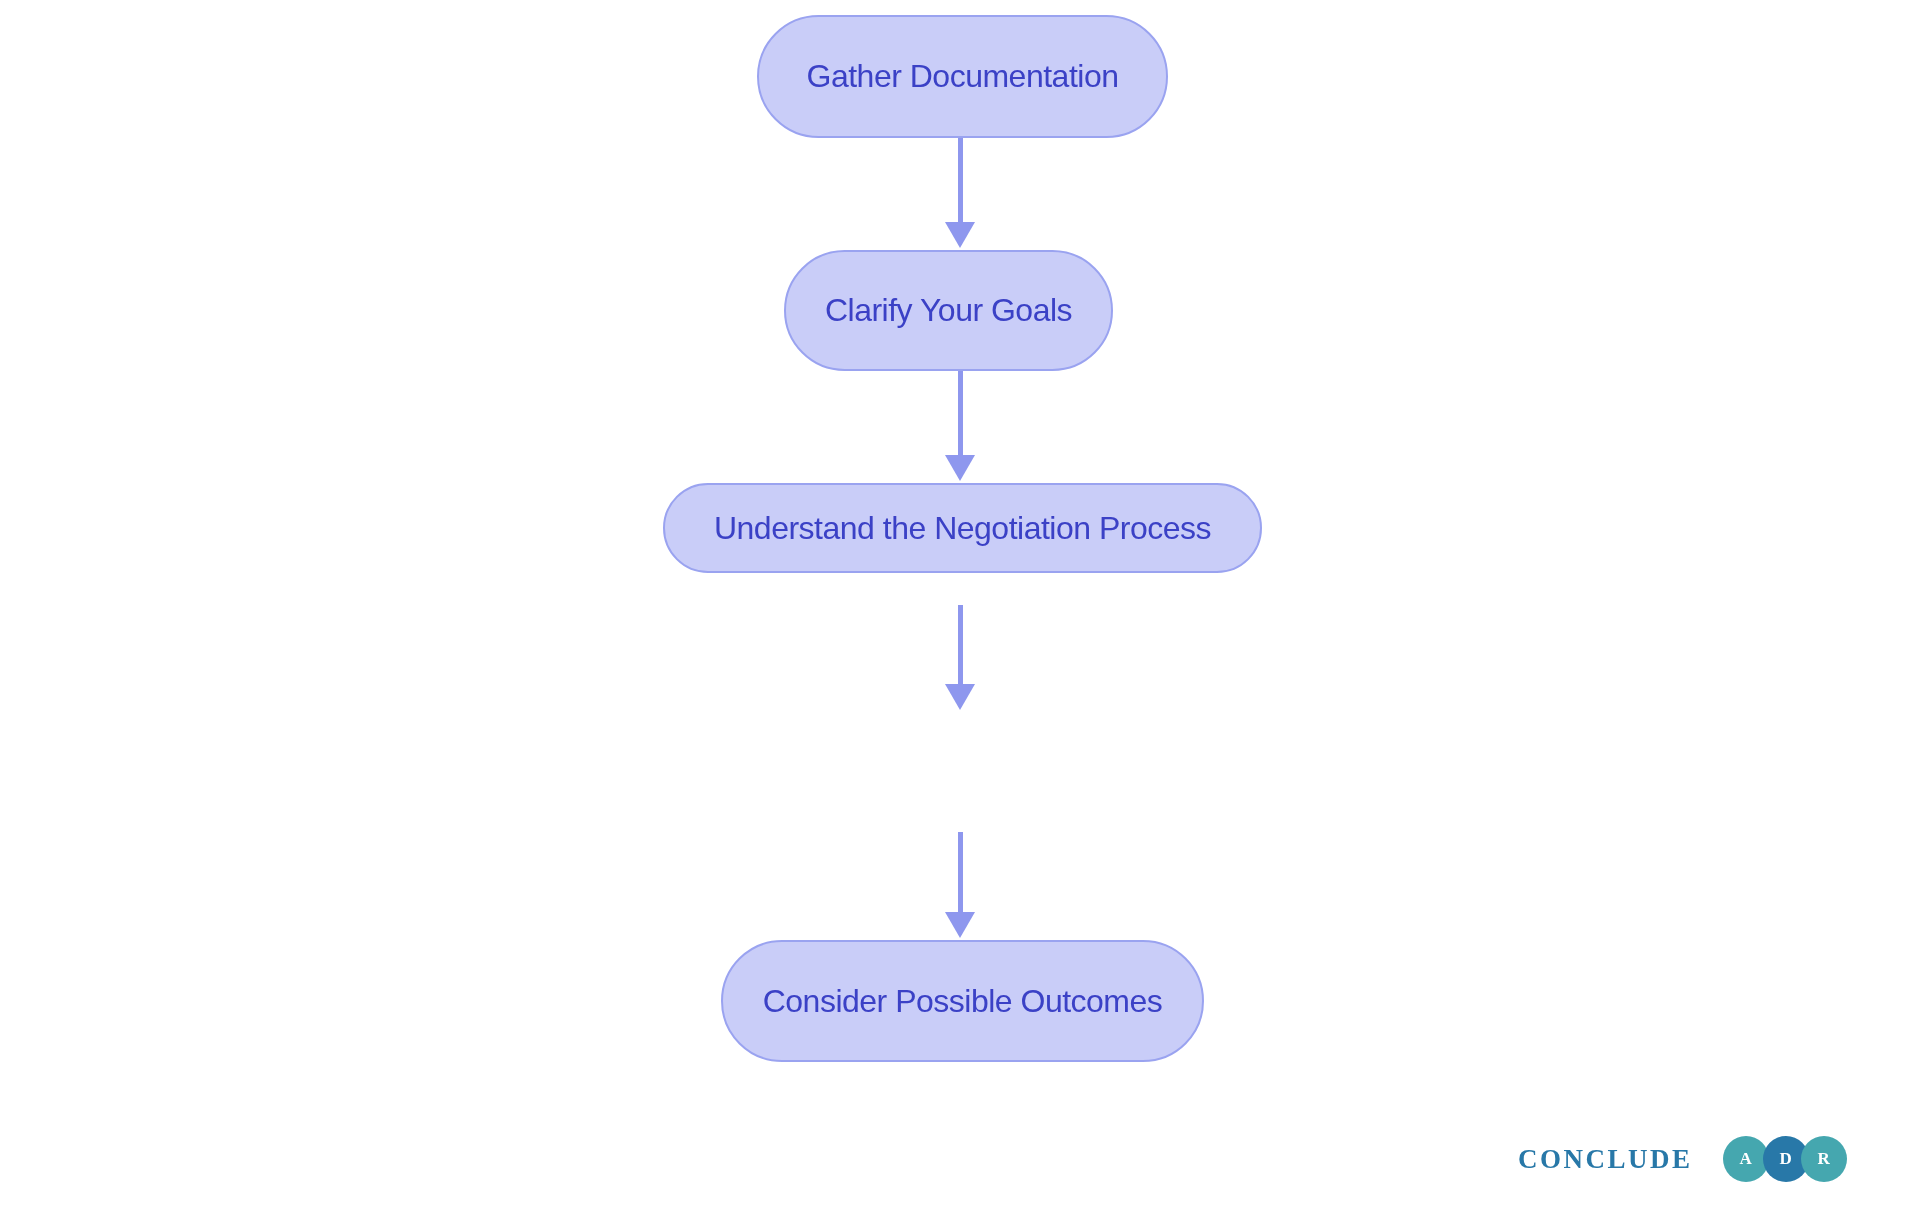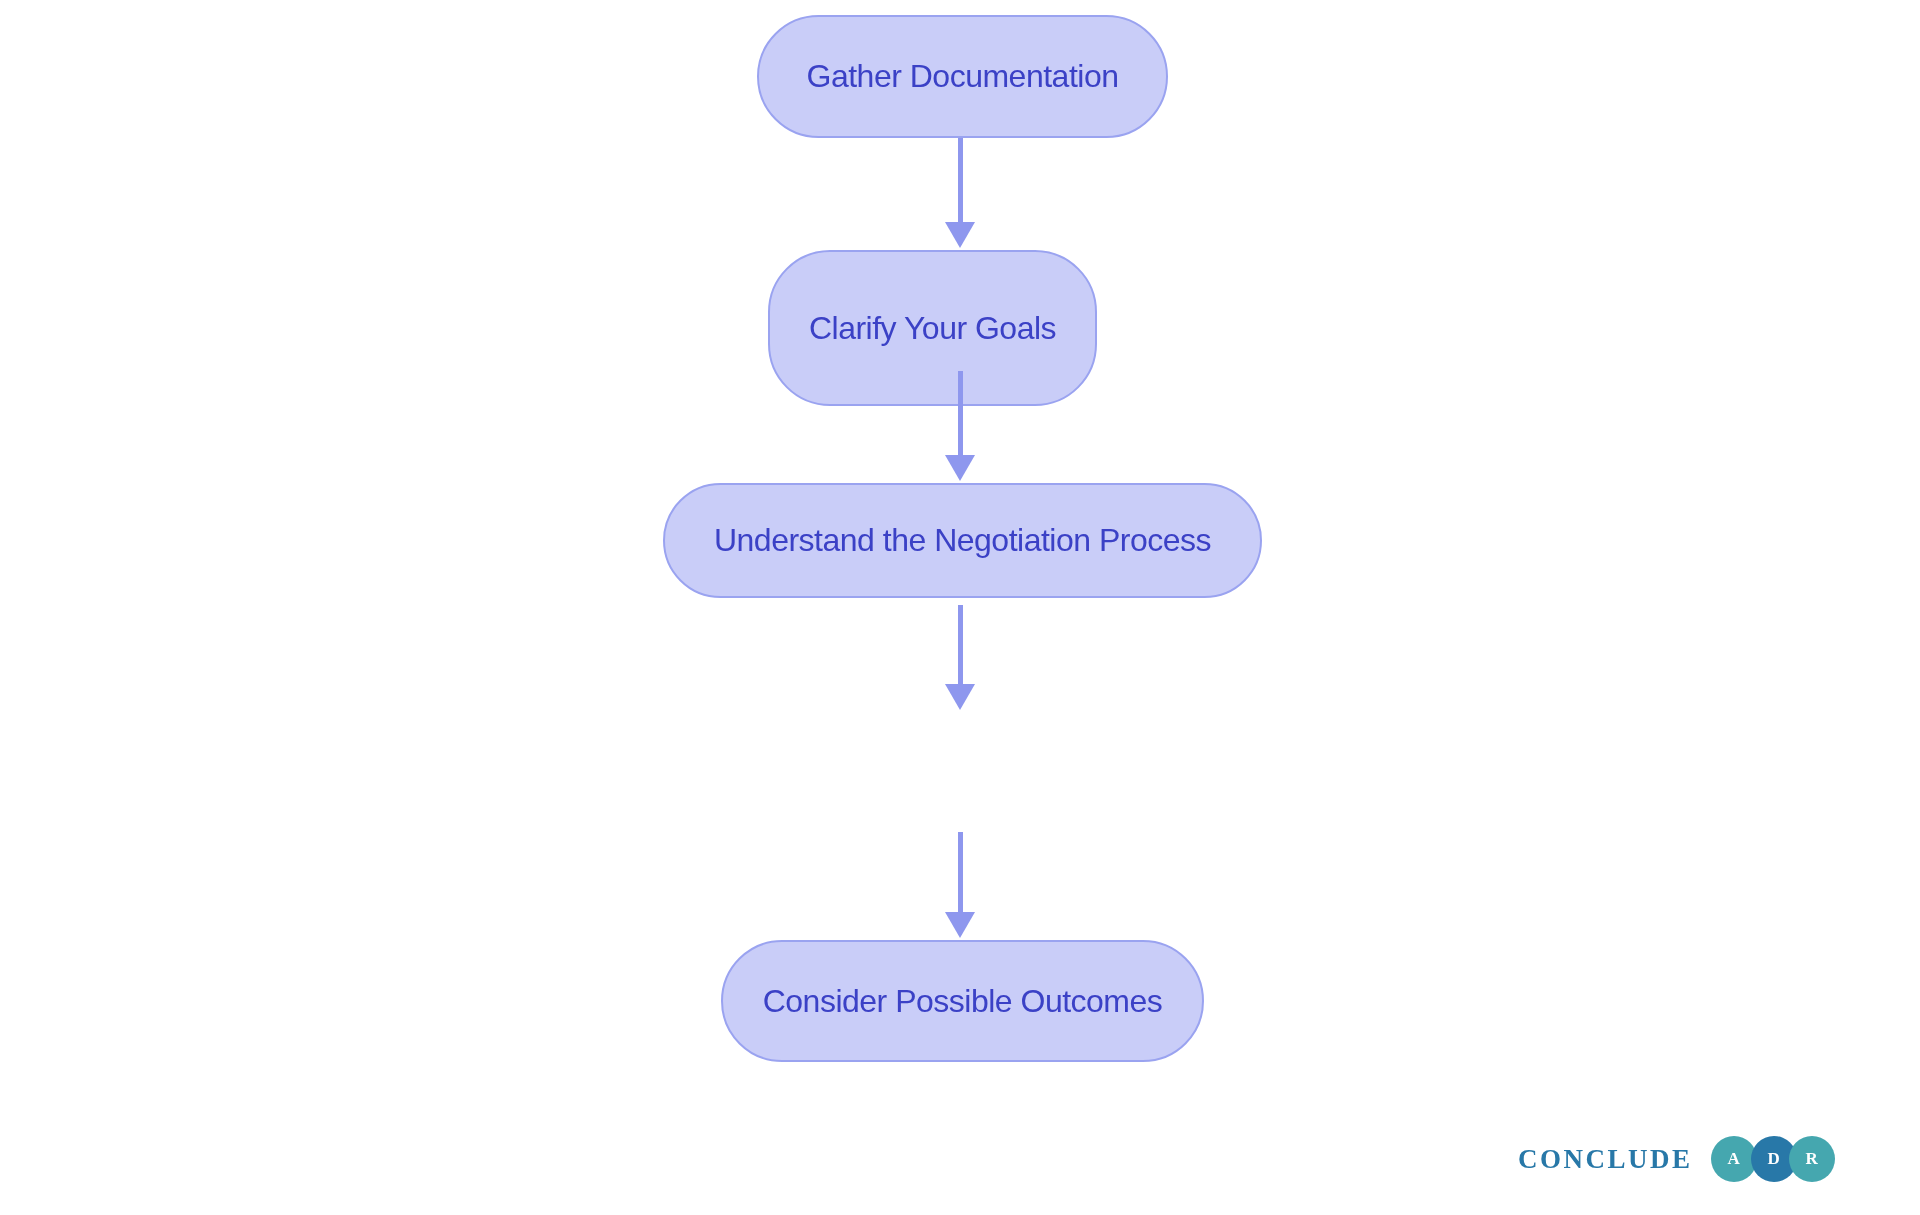--- a/index.html
+++ b/index.html
@@ -24,22 +24,22 @@
     border-radius: 62px;
     display: flex;
     align-items: center;
     justify-content: center;
     color: #3b41c6;
     font-size: 32px;
     letter-spacing: -0.5px;
     white-space: nowrap;
   }
   .node-1 { left: 757px;  top: 15px;  width: 411px; height: 123px; }
-  .node-2 { left: 768px;  top: 250px; width: 329px; height: 156px; }
-  .node-3 { left: 663px;  top: 483px; width: 599px; height: 115px; }
+  .node-2 { left: 784px;  top: 250px; width: 329px; height: 121px; }
+  .node-3 { left: 663px;  top: 483px; width: 599px; height: 90px; }
   .node-4 { left: 744px;  top: 711px; width: 430px; height: 121px; }
   .node-5 { left: 721px;  top: 940px; width: 483px; height: 122px; align-items: center; }
 
   
   .flow-arrow {
     position: absolute;
     width: 30px;
     display: flex;
     flex-direction: column;
     align-items: center;
@@ -62,20 +62,21 @@
   .arrow-4 { left: 945px; top: 832px; height: 106px; }
 
   
   .logo {
     position: absolute;
     left: 1518px;
     top: 1136px;
     height: 46px;
     display: flex;
     align-items: center;
+    gap: 12px;
   }
   .logo-wordmark {
     font-family: "Liberation Serif", serif;
     font-weight: bold;
     font-size: 27px;
     letter-spacing: 2.5px;
     color: #2878a8;
     margin-right: 18px;
   }
   .logo-badges {

